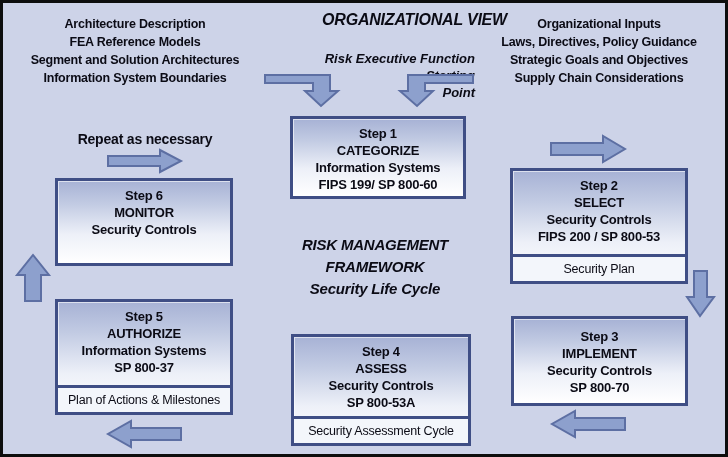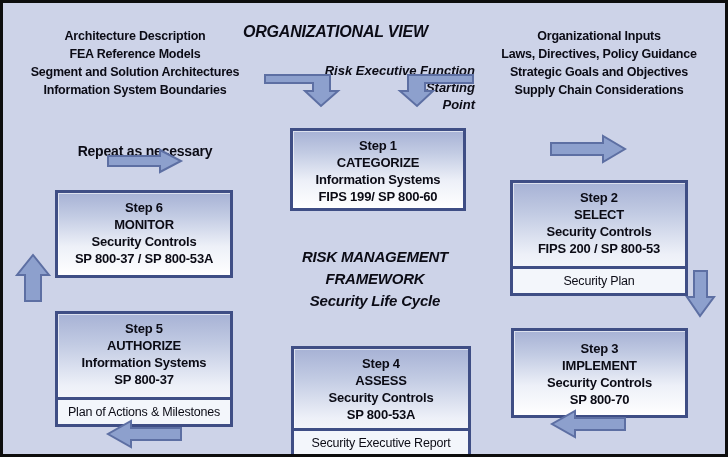--- a/index.html
+++ b/index.html
@@ -6,31 +6,31 @@
   #canvas{
     position:relative;
     width:728px;height:457px;
     box-sizing:border-box;
     background:#cdd3e8;
     border:3px solid #0d0d0d;
     overflow:hidden;
     font-family:"Liberation Sans", sans-serif;
     color:#0b0b15;
   }
-  .abs{position:absolute;margin-top:12px;}
+  .abs{position:absolute;}
   .tblock{
     text-align:center;
     font-weight:bold;
     font-size:12.5px;
     line-height:18px;
     letter-spacing:-0.2px;
     white-space:nowrap;
   }
   .bigtitle{
-    text-align:left;
+    text-align:right;
     font-weight:bold;
     font-style:italic;
     font-size:16px;
     letter-spacing:-0.2px;
   }
   .midtitle{
     text-align:center;
     font-weight:bold;
     font-style:italic;
     font-size:15px;
@@ -146,39 +146,38 @@
     </div>
   </div>
 
   <div class="abs stepbox" style="left:288px;top:331px;width:180px;height:112px;">
     <div class="stepmain">
       <div>Step 4</div>
       <div>ASSESS</div>
       <div>Security Controls</div>
       <div>SP 800-53A</div>
     </div>
-    <div class="artifact">Security Executive Report</div>
+    <div class="artifact">Security Assessment Cycle</div>
   </div>
 
   <div class="abs stepbox" style="left:52px;top:296px;width:178px;height:116px;">
     <div class="stepmain">
       <div>Step 5</div>
       <div>AUTHORIZE</div>
       <div>Information Systems</div>
       <div>SP 800-37</div>
     </div>
     <div class="artifact">Plan of Actions &amp; Milestones</div>
   </div>
 
   <div class="abs stepbox" style="left:52px;top:175px;width:178px;height:88px;">
     <div class="stepmain">
       <div>Step 6</div>
       <div>MONITOR</div>
       <div>Security Controls</div>
-      <div>SP 800-37 / SP 800-53A</div>
     </div>
   </div>
 
   <svg class="overlay" width="728" height="457" viewBox="0 0 728 457">
     <path class="arrow" d="M262,72 L327,72 L327,88 L335,88 L318,103 L302,88 L310,88 L310,80 L262,80 Z"></path>
     <path class="arrow" d="M470,72 L405,72 L405,88 L397,88 L414,103 L430,88 L422,88 L422,80 L470,80 Z"></path>
     <path class="arrow" d="M548,140 L600,140 L600,133 L622,146 L600,159 L600,152 L548,152 Z"></path>
     <path class="arrow" d="M691,268 L704,268 L704,294 L711,294 L697,313 L684,294 L691,294 Z"></path>
     <path class="arrow" d="M622,415 L572,415 L572,408 L549,421 L572,434 L572,427 L622,427 Z"></path>
     <path class="arrow" d="M178,425 L128,425 L128,418 L105,431 L128,444 L128,437 L178,437 Z"></path>

